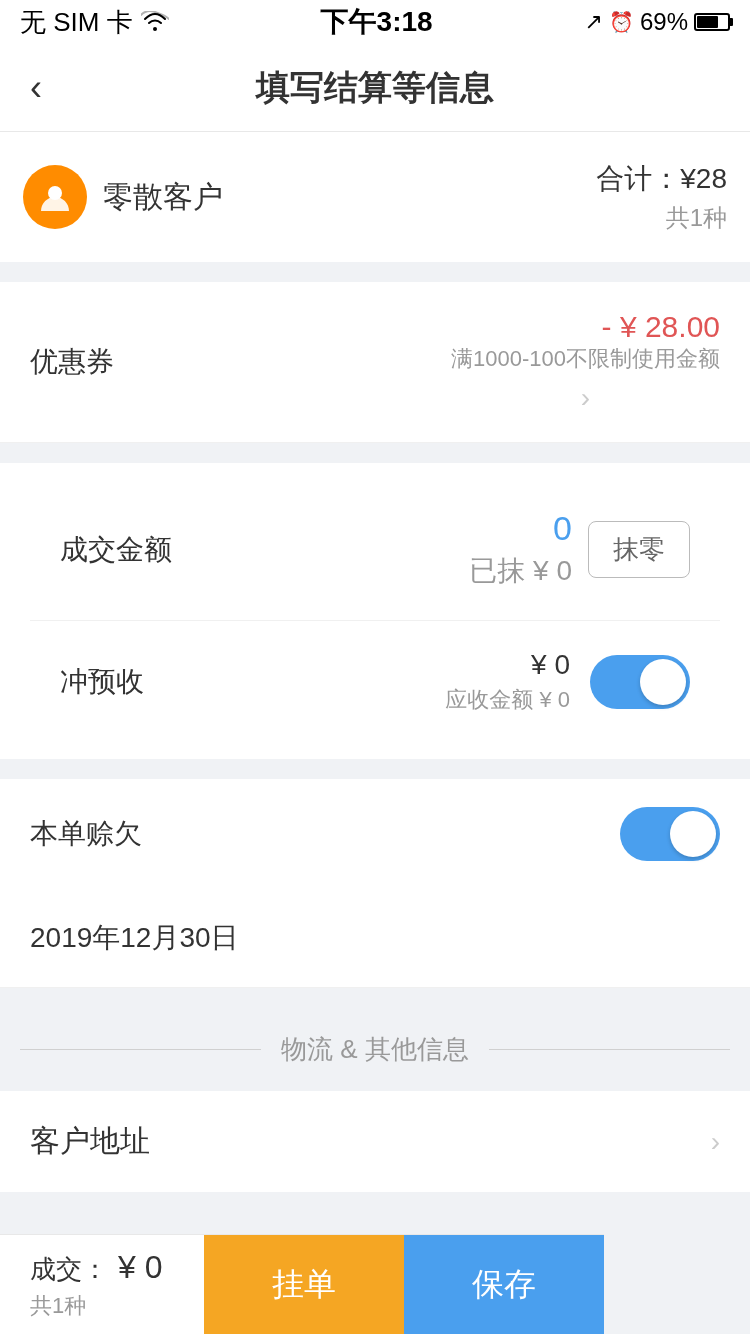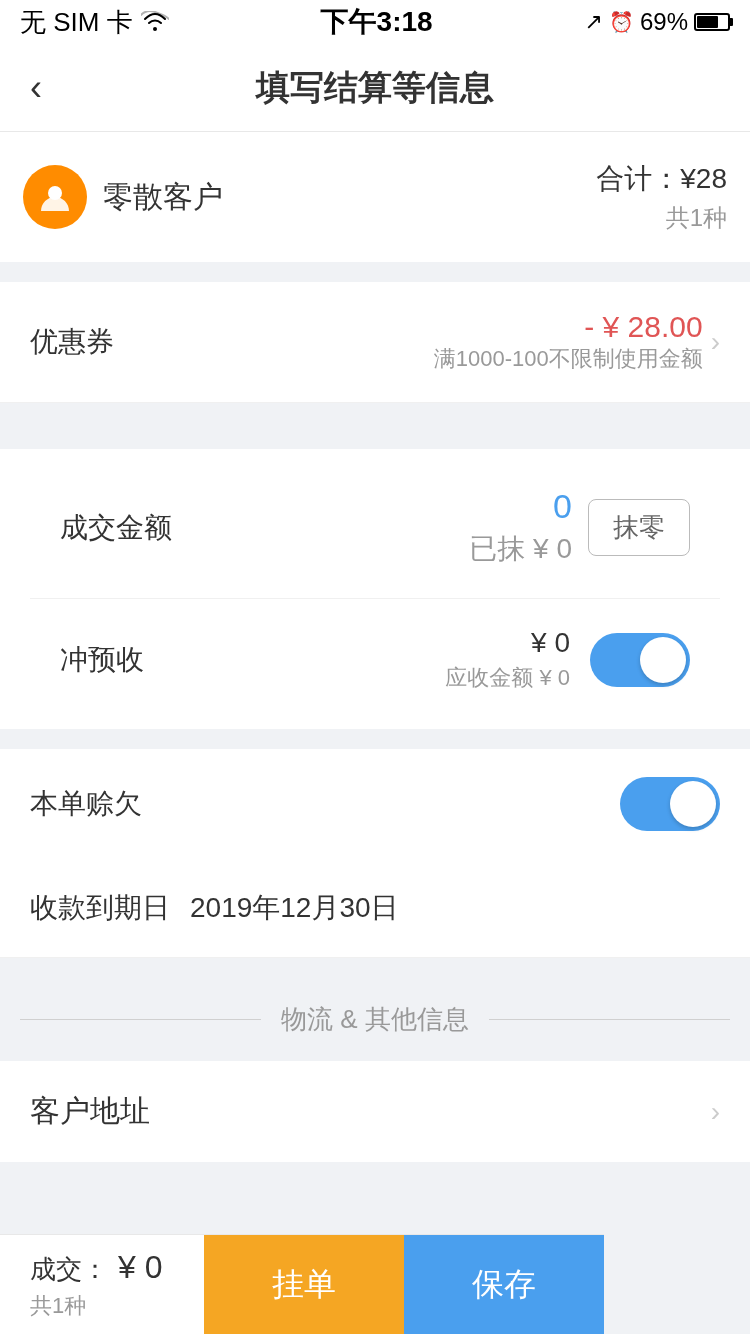--- a/index.html
+++ b/index.html
@@ -83,22 +83,21 @@
 
     
     .section-divider {
       height: 20px;
       background: #f0f2f5;
     }
 
     
     .card {
       background: #fff;
-      padding: 8px 30px;
-      margin-top: 26px;
+      padding: 16px 30px;
     }
 
     
     .customer-row {
       display: flex;
       align-items: center;
       justify-content: space-between;
       padding: 28px 23px;
       background: #fff;
     }
@@ -141,21 +140,21 @@
 
     
     .coupon-row {
       display: flex;
       align-items: center;
       justify-content: space-between;
       padding: 28px 30px;
       background: #fff;
       border-bottom: 1px solid #f0f0f0;
     }
-    .coupon-right { display: flex; align-items: center; gap: 8px; }
+    .coupon-right { display: flex; align-items: center; gap: 8px; flex-direction: column; }
     .coupon-info { text-align: right; }
     .coupon-amount { font-size: 30px; color: #e05555; font-weight: 500; }
     .coupon-desc { font-size: 22px; color: #999; }
     .chevron-right { color: #ccc; font-size: 28px; }
 
     
     .round-zero-btn {
       border: 1px solid #bbb;
       border-radius: 8px;
       padding: 10px 24px;
@@ -373,21 +372,20 @@
   <div class="section-divider"></div>
 
   <div style="background:#fff; padding: 28px 30px; display:flex; align-items:center; justify-content:space-between;">
     <span class="row-label">本单赊欠</span>
     <div class="toggle">
       <div class="toggle-knob"></div>
     </div>
   </div>
 
   <div class="due-date-row">
-    <span class="due-date-label">收款到期日</span>
     <span class="due-date-value">2019年12月30日</span>
   </div>
 
   <div class="section-divider" style="height:20px;"></div>
 
   <div style="background:#f0f2f5; padding: 24px 20px; display:flex; align-items:center; gap:20px;">
     <div class="section-header-line"></div>
     <span class="section-header-text">物流 &amp; 其他信息</span>
     <div class="section-header-line"></div>
   </div>

